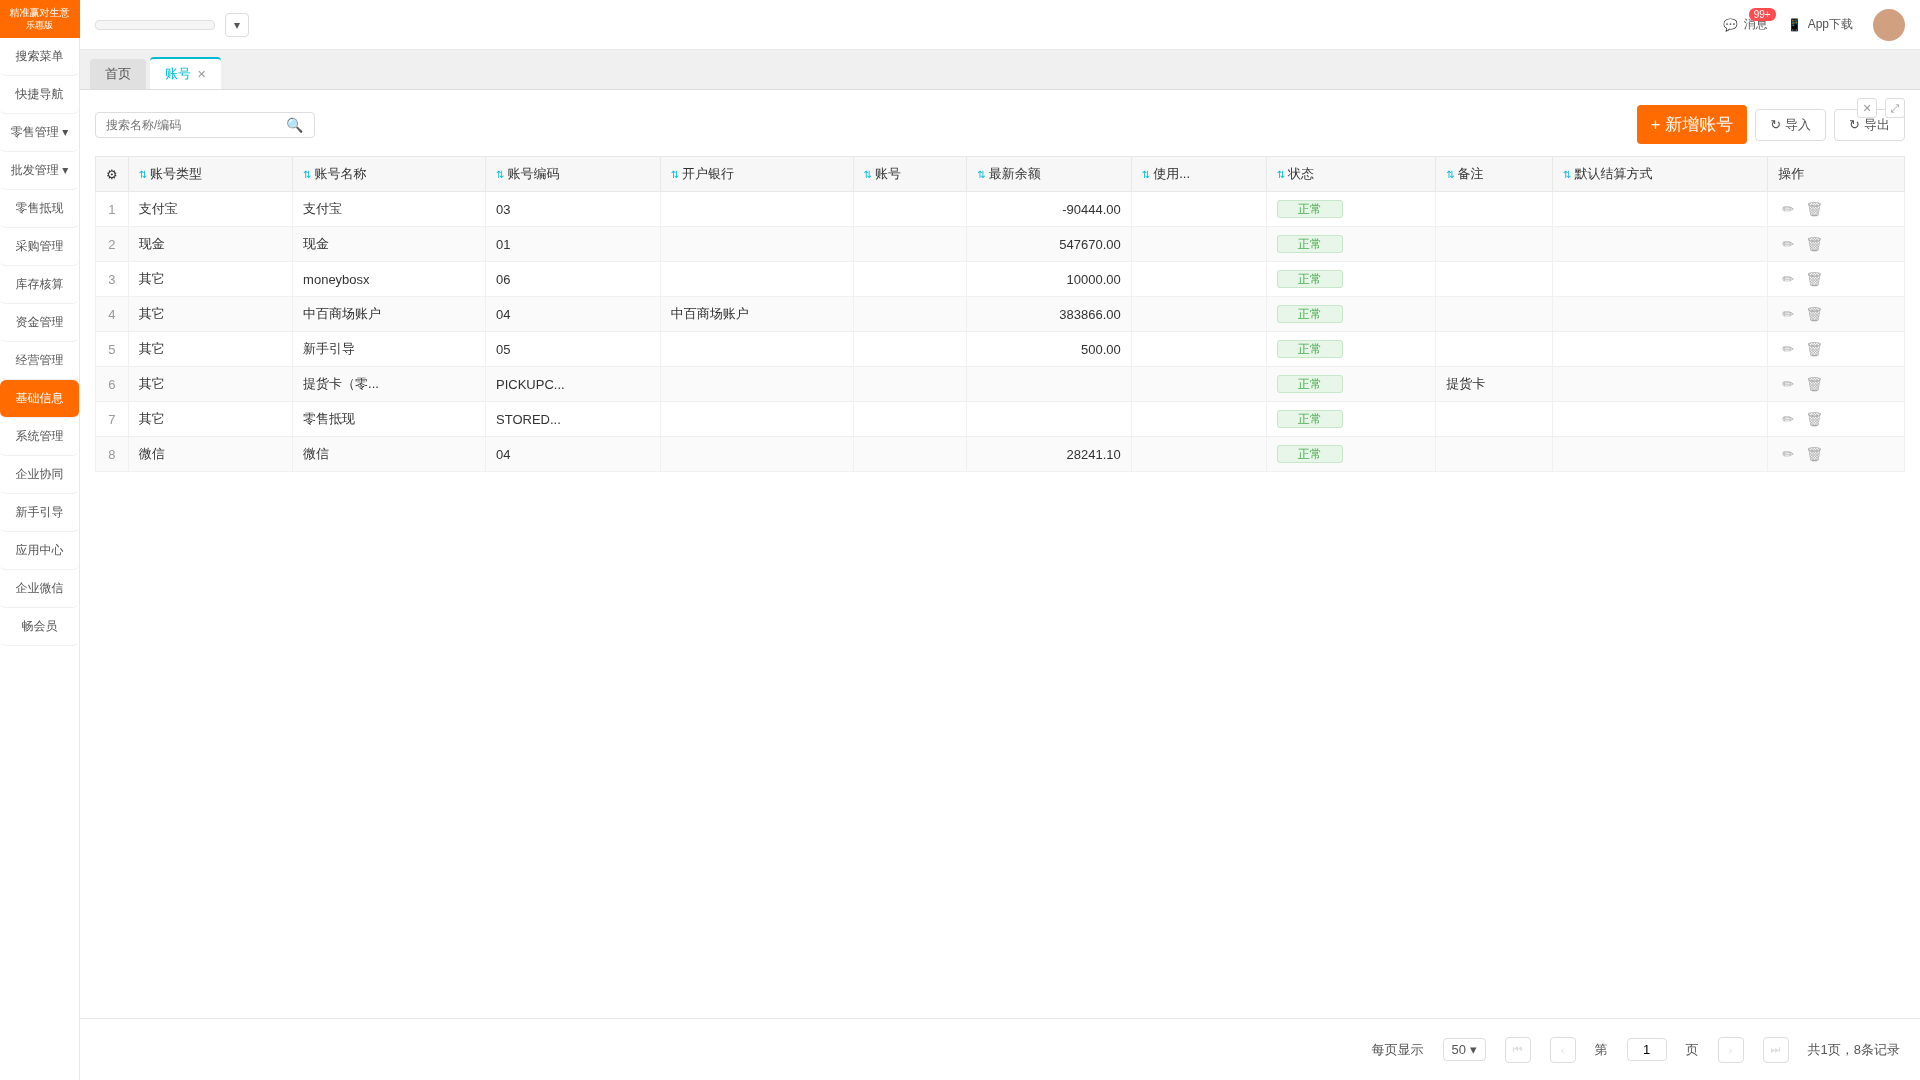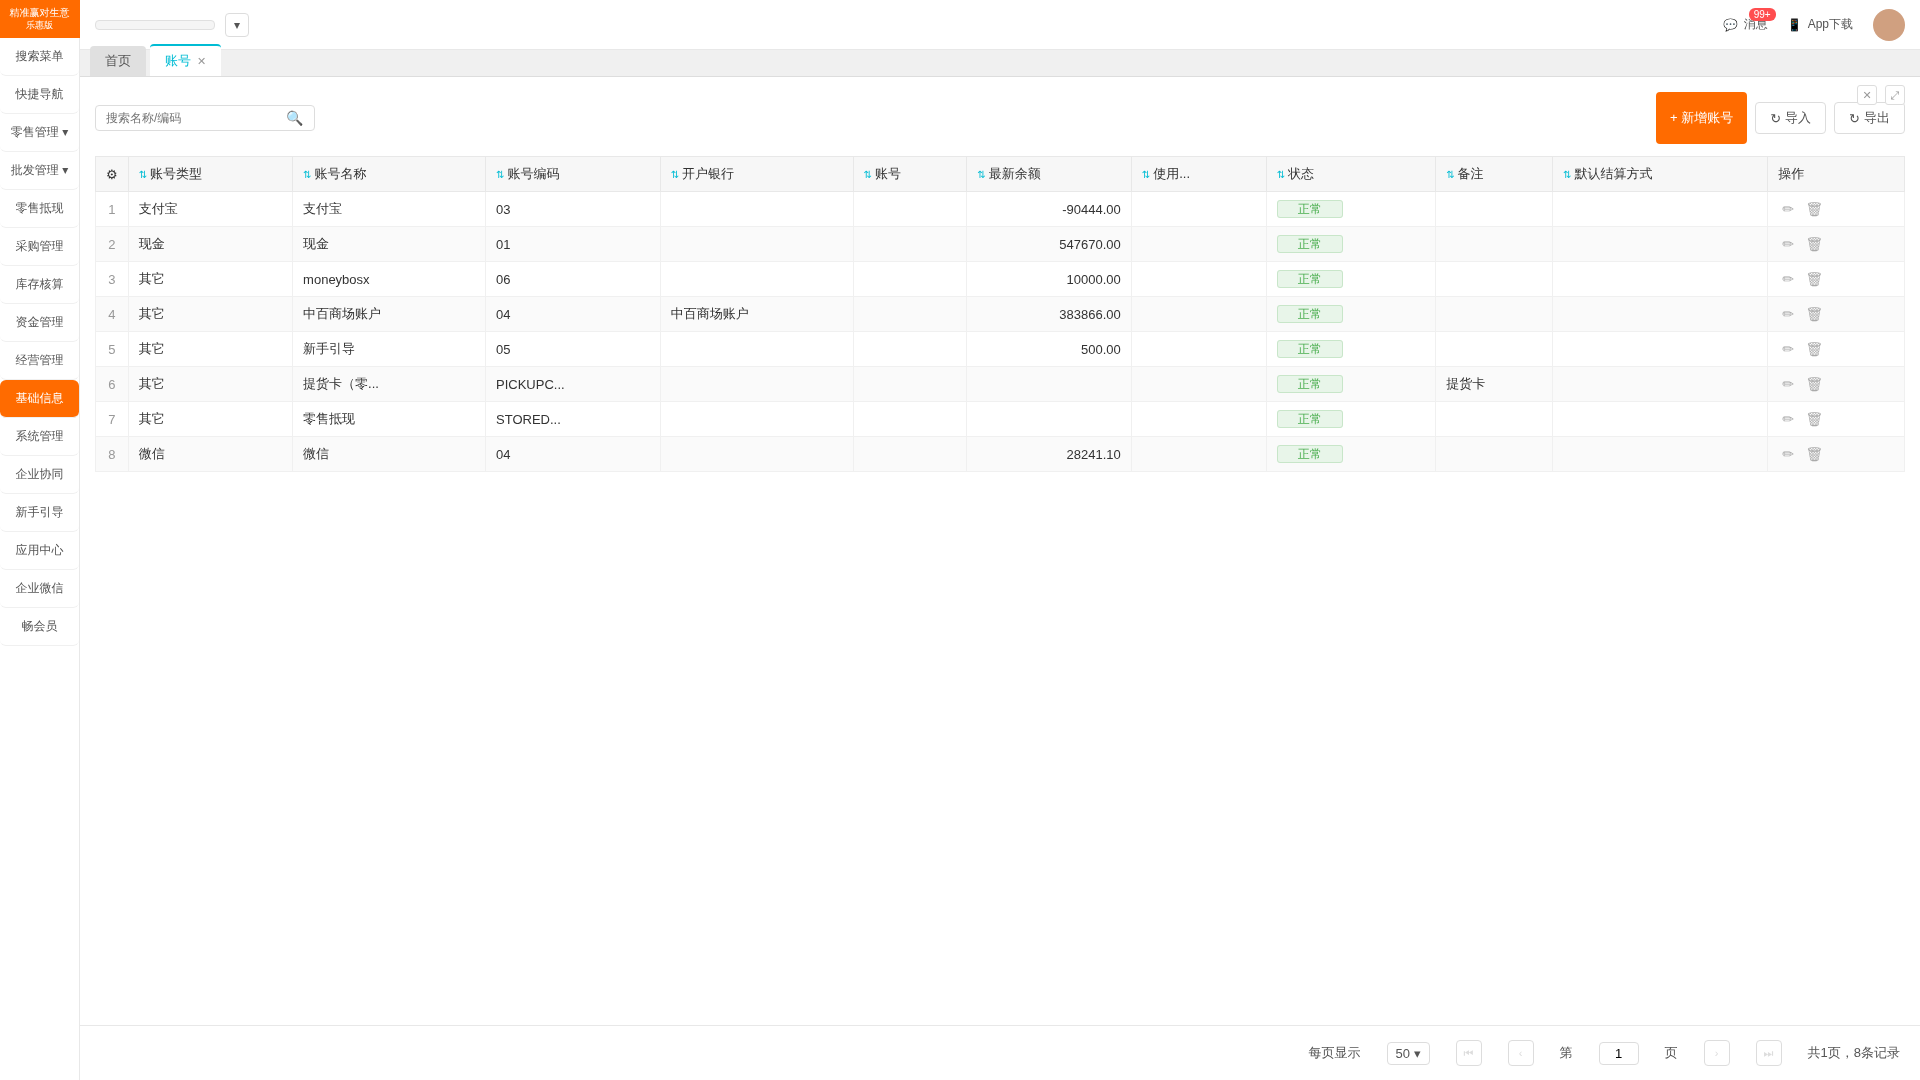--- a/index.html
+++ b/index.html
@@ -126,21 +126,21 @@
     }
     .avatar {
       width: 32px;
       height: 32px;
       border-radius: 50%;
       background: #d0a080;
     }
 
     
     .tab-bar {
-      height: 27px;
+      height: 40px;
       background: #f0f0f0;
       display: flex;
       align-items: flex-end;
       padding: 0 10px;
       flex-shrink: 0;
       border-bottom: 1px solid #ddd;
     }
     .tab {
       padding: 6px 15px;
       background: #e0e0e0;
@@ -224,22 +224,22 @@
     .toolbar-right {
       display: flex;
       align-items: center;
       gap: 8px;
     }
     .btn-primary {
       background: #ff6b00;
       color: white;
       border: none;
       border-radius: 4px;
-      padding: 17px 14px;
-      font-size: 13px;
+      padding: 8px 14px;
+      font-size: 17px;
       cursor: pointer;
       display: flex;
       align-items: center;
       gap: 4px;
     }
     .btn-default {
       background: white;
       color: #555;
       border: 1px solid #ddd;
       border-radius: 4px;
@@ -297,28 +297,28 @@
     .settings-col {
       width: 30px;
     }
 
     
     .pagination-bar {
       position: absolute;
       bottom: 0;
       left: 0;
       right: 0;
-      height: 55px;
+      height: 62px;
       background: white;
       border-top: 1px solid #e8e8e8;
       display: flex;
       align-items: center;
       justify-content: flex-end;
       padding: 0 20px;
-      gap: 26px;
+      gap: 19px;
       font-size: 13px;
       color: #555;
     }
     .page-size-select {
       border: 1px solid #ddd;
       border-radius: 4px;
       padding: 3px 8px;
       font-size: 13px;
       cursor: pointer;
       display: flex;

